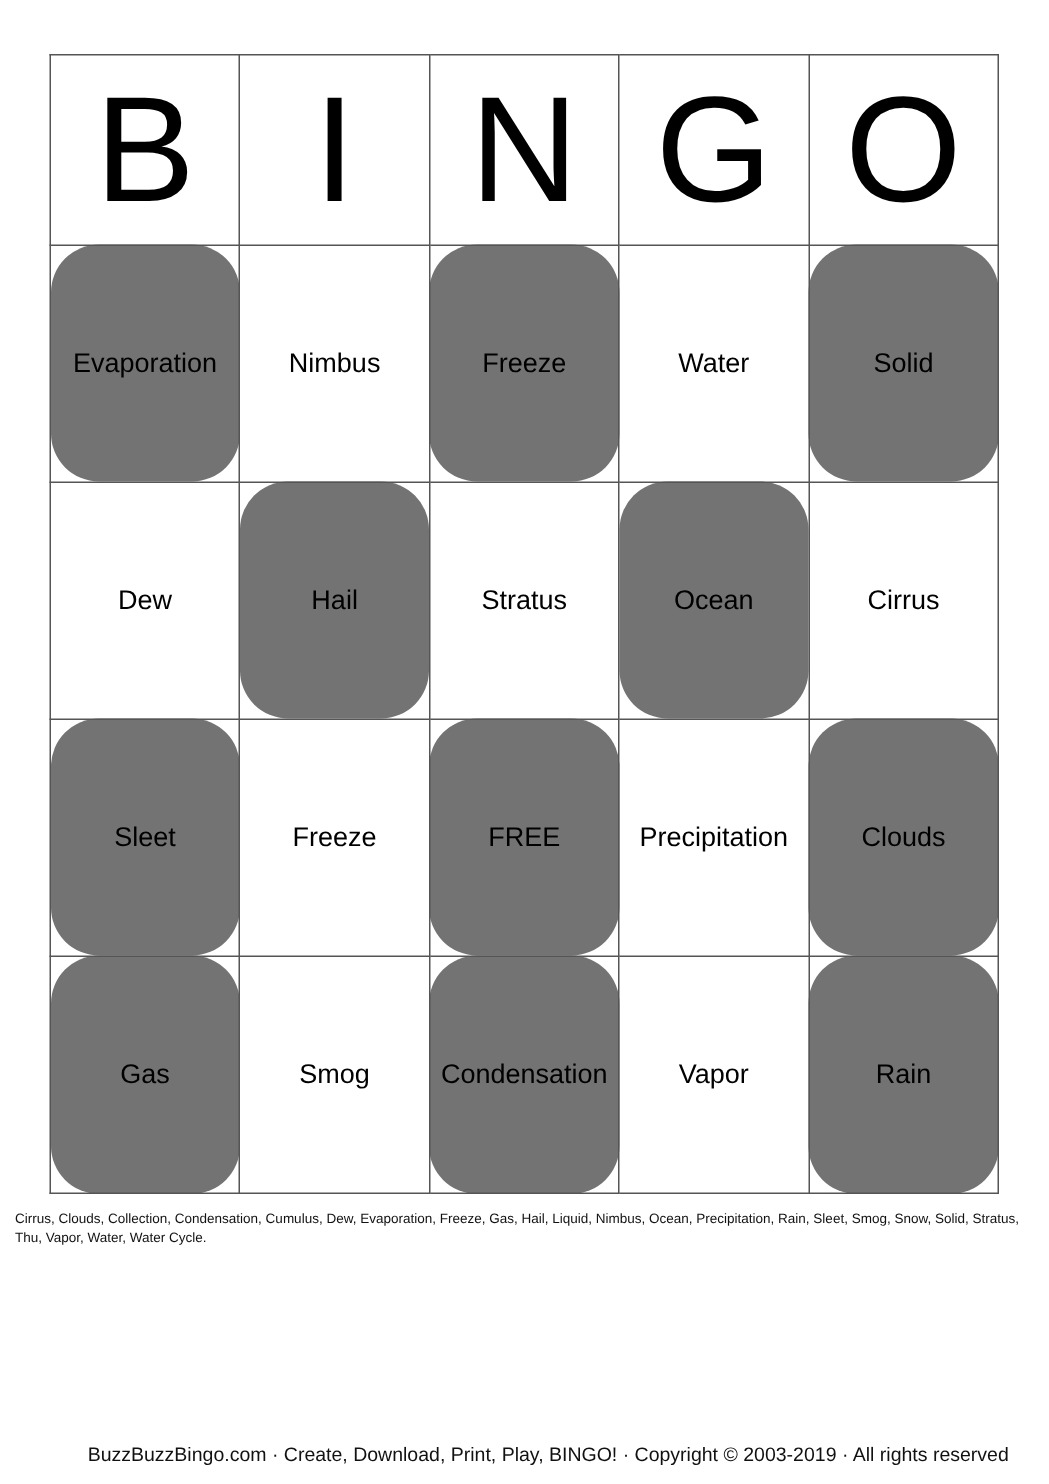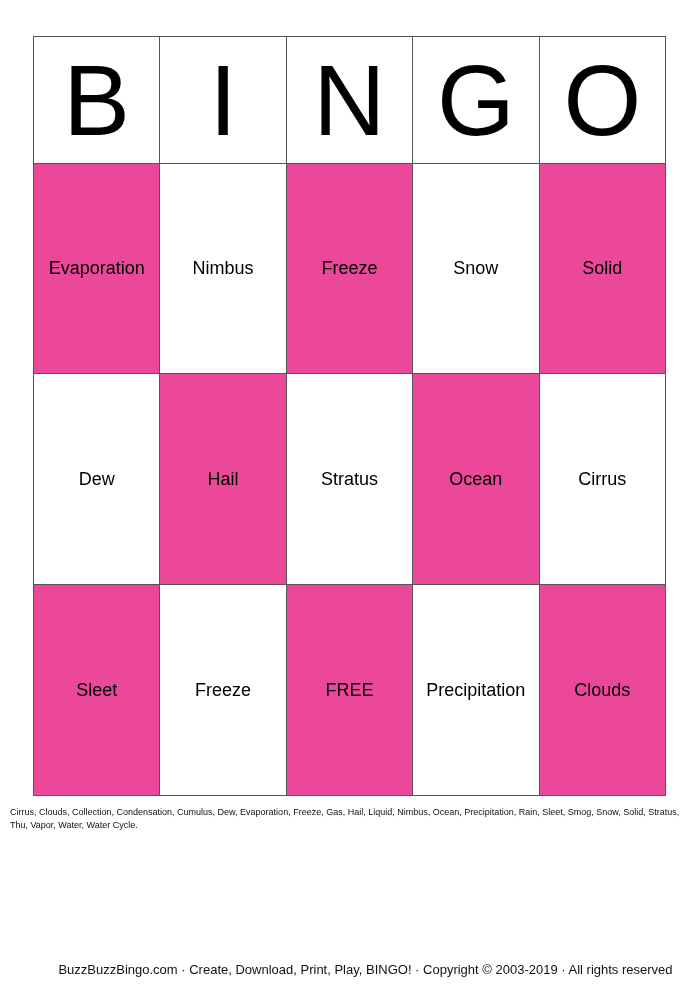--- a/index.html
+++ b/index.html
@@ -1,19 +1,19 @@
 <!DOCTYPE html>
 <html><head>
 <meta charset="utf-8">
 <style>
   html, body { margin: 0; padding: 0; background: #ffffff; }
   body { width: 699px; height: 989px; position: relative; font-family: "Liberation Sans", sans-serif; color: #000; overflow: hidden; }
   .card { position: absolute; left: 33px; top: 36px; width: 633px; height: 760px; border-collapse: collapse; table-layout: fixed; }
   .card td { border: 1px solid #555; width: 126.6px; height: 125.6px; text-align: center; vertical-align: middle; padding: 0 2px; font-size: 18px; line-height: 20px; }
-  .card td.gray { background: #ec4899; }
+  .card td.gray { background: #737373; border-radius: 32px; }
   .card th { border: 1px solid #555; height: 125.6px; font-weight: normal; font-size: 100px; line-height: 100px; text-align: center; vertical-align: middle; padding: 0; background: #fff; }
   .info { position: absolute; left: 10px; top: 806px; width: 680px; font-size: 9px; line-height: 13px; color: #111; }
   .footer { position: absolute; left: 16px; top: 962px; width: 699px; text-align: center; font-size: 13px; color: #111; }
 </style>
 </head>
 <body>
 
 <table class="card">
   <thead>
     <tr>
@@ -22,37 +22,44 @@
       <th>N</th>
       <th>G</th>
       <th>O</th>
     </tr>
   </thead>
   <tbody id="card-body">
       <tr>
         <td class="gray">Evaporation</td>
         <td>Nimbus</td>
         <td class="gray">Freeze</td>
-        <td>Snow</td>
+        <td>Water</td>
         <td class="gray">Solid</td>
       </tr>
       <tr>
         <td>Dew</td>
         <td class="gray">Hail</td>
         <td>Stratus</td>
         <td class="gray">Ocean</td>
         <td>Cirrus</td>
       </tr>
       <tr>
         <td class="gray">Sleet</td>
         <td>Freeze</td>
         <td class="gray">FREE</td>
         <td>Precipitation</td>
         <td class="gray">Clouds</td>
       </tr>
+      <tr>
+        <td class="gray">Gas</td>
+        <td>Smog</td>
+        <td class="gray">Condensation</td>
+        <td>Vapor</td>
+        <td class="gray">Rain</td>
+      </tr>
     </tbody>
 </table>
 
 <div class="info">
   <div>Cirrus, Clouds, Collection, Condensation, Cumulus, Dew, Evaporation, Freeze, Gas, Hail, Liquid, Nimbus, Ocean, Precipitation, Rain, Sleet, Smog, Snow, Solid, Stratus, Thu, Vapor, Water, Water Cycle.</div>
 </div>
 
 <div class="footer">BuzzBuzzBingo.com · Create, Download, Print, Play, BINGO! · Copyright © 2003-2019 · All rights reserved</div>
 
 </body></html>

